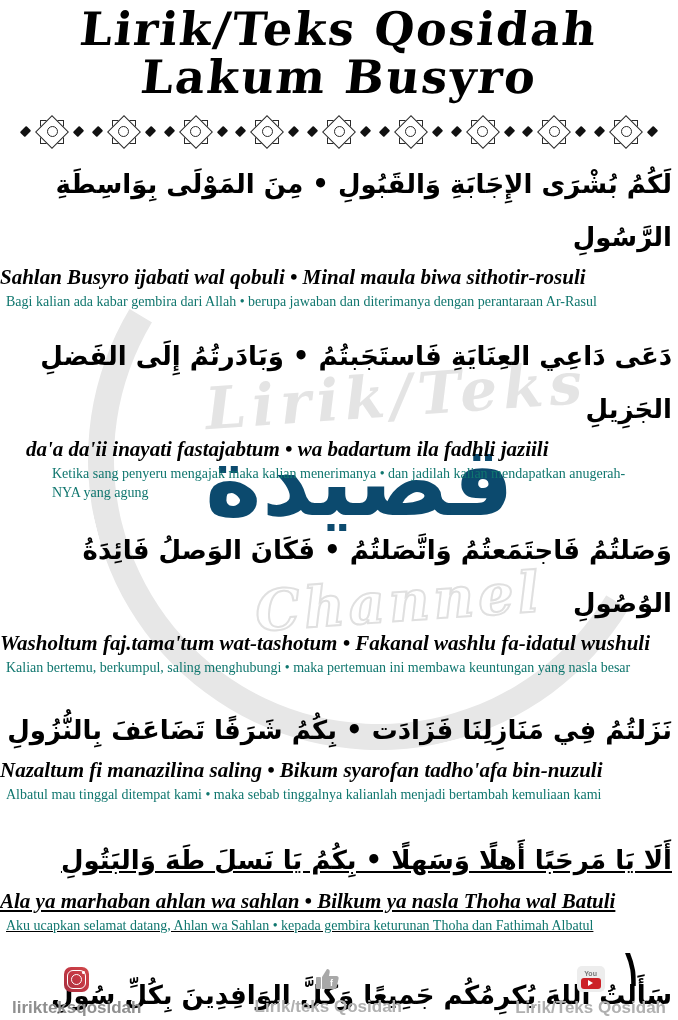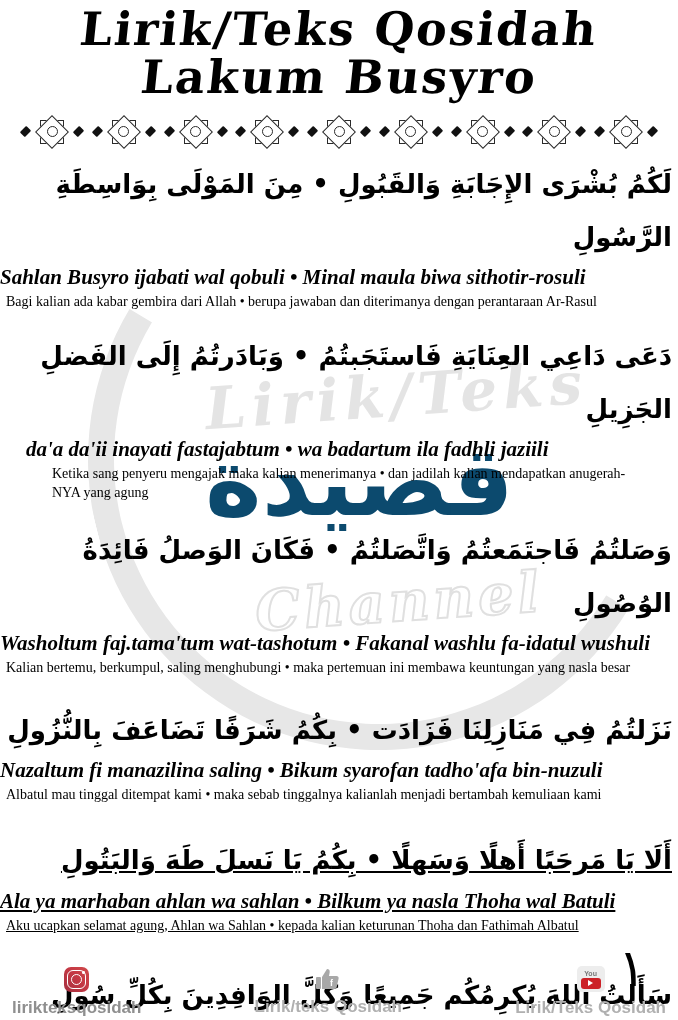--- a/index.html
+++ b/index.html
@@ -55,21 +55,21 @@
   .arabic{
     font-family:"DejaVu Sans",sans-serif;font-weight:bold;font-size:26px;
     direction:rtl;line-height:2.05;padding:0 6px;
   }
   .latin{
     font-family:"Liberation Serif",serif;font-weight:bold;font-style:italic;
     font-size:21px;line-height:1.15;margin-top:1px;
   }
   .trans{
     font-family:"Liberation Serif",serif;font-size:14px;line-height:1.3;
-    margin:4px auto 0 auto;padding:0 6px;color:#000000;
+    margin:4px auto 0 auto;padding:0 6px;color:#0f766e;
   }
   .trans.narrow{max-width:600px;}
   .v1{margin-top:8px;} .v2{margin-top:18px;margin-left:26px;} .v3{margin-top:22px;}
   .v4{margin-top:26px;} .v5{margin-top:30px;text-decoration:underline;} .v6{margin-top:34px;}
   
   .page-num{
     position:absolute;right:32px;bottom:26px;z-index:2;
     font-family:"DejaVu Sans",sans-serif;font-size:52px;line-height:1;
   }
   
@@ -224,21 +224,21 @@
 
   <div class="verse v4">
     <div class="arabic">نَزَلتُمُ فِي مَنَازِلِنَا فَزَادَت • بِكُمُ شَرَفًا تَضَاعَفَ بِالنُّزُولِ</div>
     <div class="latin">Nazaltum fi manazilina saling • Bikum syarofan tadho'afa bin-nuzuli</div>
     <div class="trans">Albatul mau tinggal ditempat kami • maka sebab tinggalnya kalianlah menjadi bertambah kemuliaan kami</div>
   </div>
 
   <div class="verse v5">
     <div class="arabic">أَلَا يَا مَرحَبًا أَهلًا وَسَهلًا • بِكُمُ يَا نَسلَ طَهَ وَالبَتُولِ</div>
     <div class="latin">Ala ya marhaban ahlan wa sahlan • Bilkum ya nasla Thoha wal Batuli</div>
-    <div class="trans">Aku ucapkan selamat agung, Ahlan wa Sahlan • kepada kalian keturunan Thoha dan Fathimah Albatul</div>
+    <div class="trans">Aku ucapkan selamat datang, Ahlan wa Sahlan • kepada gembira keturunan Thoha dan Fathimah Albatul</div>
   </div>
 
   <div class="verse v6">
     <div class="arabic">سَأَلتُ اللهَ يُكرِمُكُم جَمِيعًا وَكُلَّ الوَافِدِينَ بِكُلِّ سُولِ</div>
 
   </div>
 </div>
 
 <div class="page-num">١</div>
 

